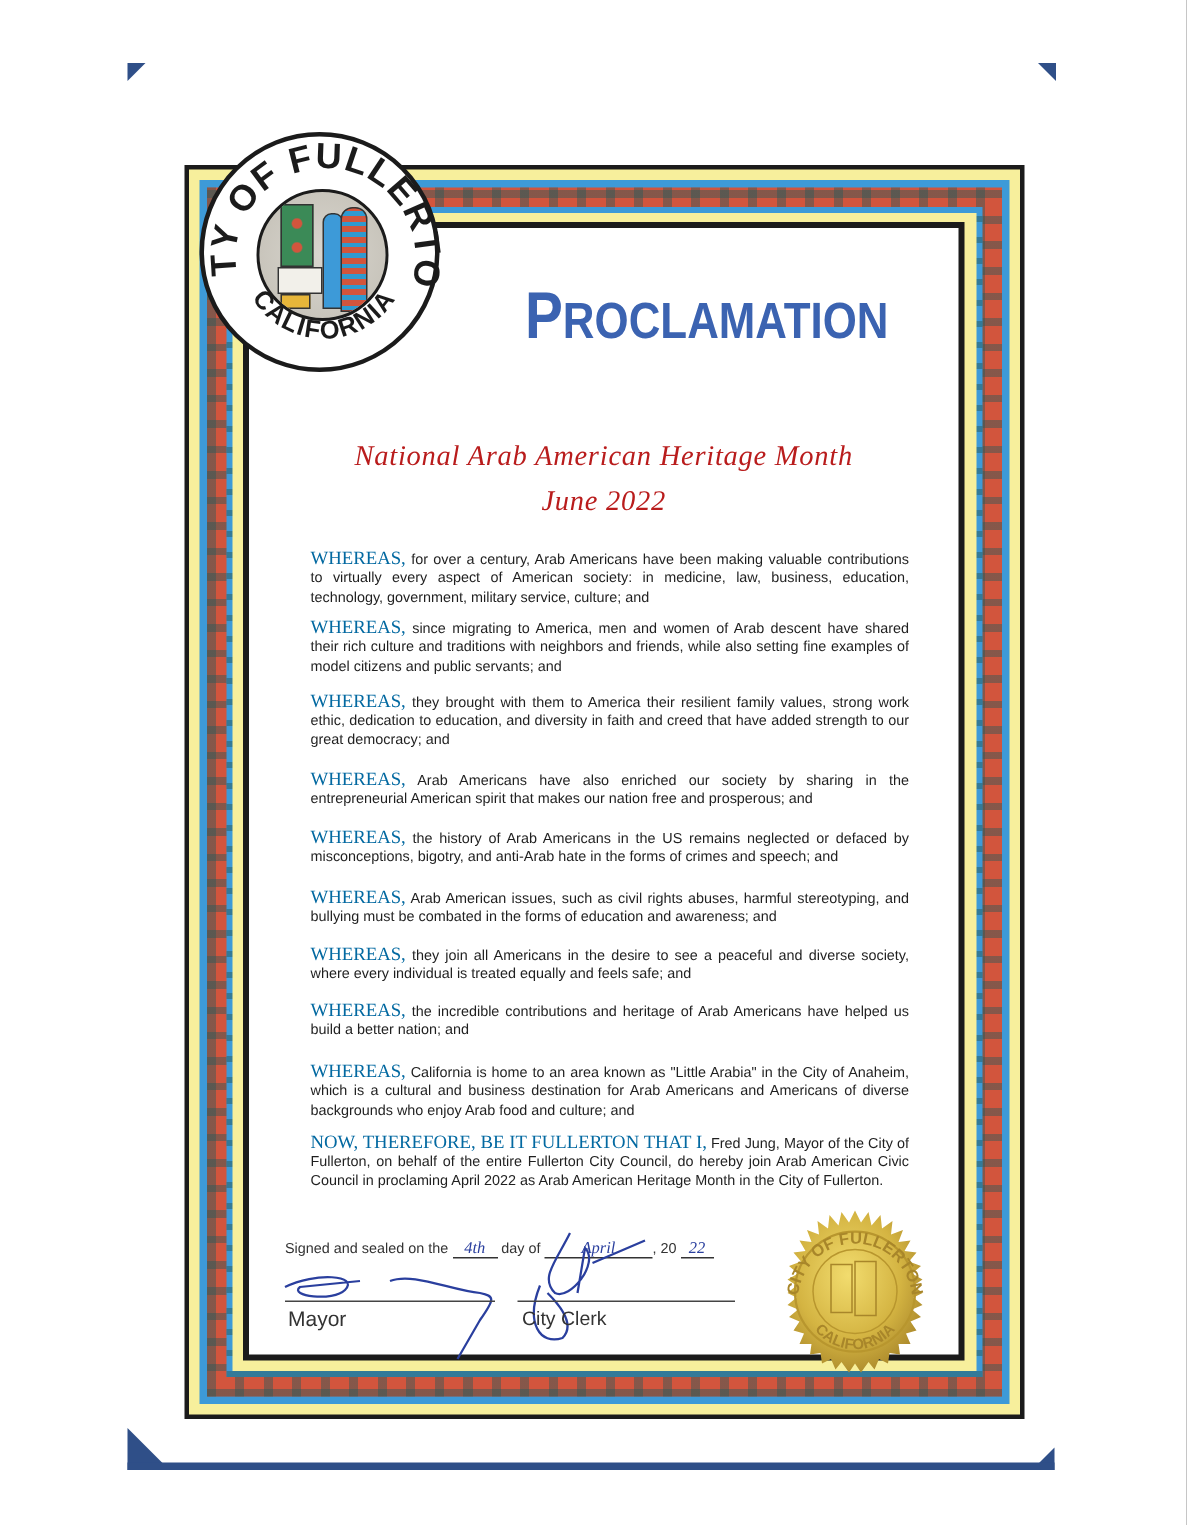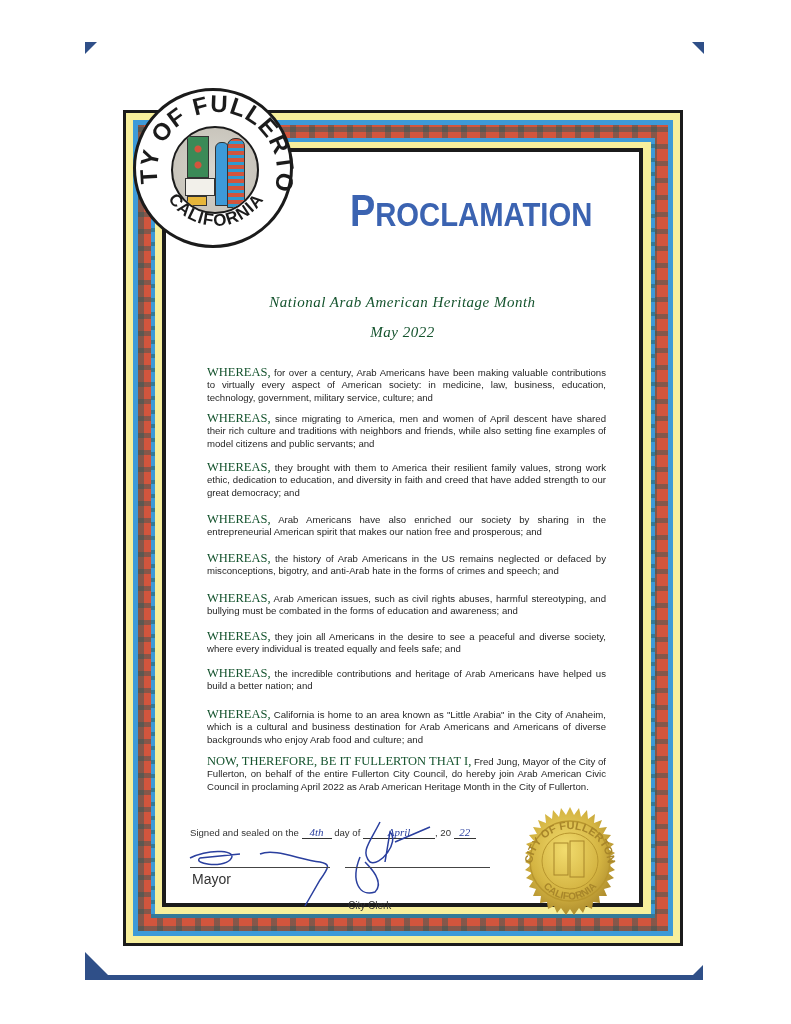--- a/index.html
+++ b/index.html
@@ -41,34 +41,34 @@
   .mosaic-base { position:absolute; left:14px; top:68px; width:18px; height:8px; background:#e7b63a; border:1px solid #333; }
   .mosaic-fig1 { position:absolute; left:42px; top:14px; width:12px; height:62px; background:#3d9ad8; border:1px solid #333; border-radius:6px 6px 0 0; }
   .mosaic-fig2 { position:absolute; left:54px; top:10px; width:16px; height:68px; background:#d2553d; border:1px solid #333; border-radius:8px 8px 0 0;
           background-image: repeating-linear-gradient(0deg, #2f9ad0 0 3px, transparent 3px 7px); }
 
   .title { position:absolute; left:350px; top:186px; width:260px; color:#3b63b1; font-family:"Liberation Sans", sans-serif;
            font-weight:bold; font-size:34px; letter-spacing:0px; transform:scaleX(0.86); transform-origin:left top; white-space:nowrap; }
   .title .big { font-size:44px; }
 
   .subtitle { position:absolute; left:166px; width:473px; text-align:center; font-family:"Liberation Serif", serif; font-style:italic;
-              color:#14532d; font-size:15px; letter-spacing:0.5px; }
+              color:#b91c1c; font-size:19px; letter-spacing:0.5px; }
   .sub1 { top:294px; }
   .sub2 { top:324px; }
 
   .body { position:absolute; left:207px; top:366px; width:399px; }
   .para { font-family:"Liberation Sans", sans-serif; font-size:9.6px; line-height:12.3px; color:#1f1f1f; text-align:justify; margin:0; position:absolute; left:0; width:399px; }
-  .para .lead { font-family:"Liberation Serif", serif; font-size:12.5px; color:#14532d; }
+  .para .lead { font-family:"Liberation Serif", serif; font-size:12.5px; color:#0369a1; }
 
   .sign-line { position:absolute; left:190px; top:826px; font-family:"Liberation Sans", sans-serif; font-size:9.6px; color:#333; white-space:nowrap; }
   .fill { display:inline-block; border-bottom:1px solid #333; text-align:center; font-family:"Liberation Serif", serif; font-style:italic; color:#2a3f9e; font-size:11px; }
   .mayor-line { position:absolute; left:190px; top:867px; width:140px; border-top:1px solid #444; }
   .clerk-line { position:absolute; left:345px; top:867px; width:145px; border-top:1px solid #444; }
   .mayor-label { position:absolute; left:192px; top:871px; font-size:14px; color:#333; }
-  .clerk-label { position:absolute; left:348px; top:900px; font-size:10px; color:#333; }
+  .clerk-label { position:absolute; left:348px; top:871px; font-size:13px; color:#333; }
   .sig { position:absolute; }
 
   .gold-seal { position:absolute; left:510px; top:805px; width:120px; height:120px; }
 </style>
 </head>
 <body>
 
 <div class="folder-corner corner-tl"></div>
 <div class="folder-corner corner-tr"></div>
 <div class="folder-corner corner-bl"></div>
@@ -102,25 +102,25 @@
     <div class="mosaic-book"></div>
     <div class="mosaic-base"></div>
     <div class="mosaic-fig1"></div>
     <div class="mosaic-fig2"></div>
   </div>
 </div>
 
 <div class="title"><span class="big">P</span><span>ROCLAMATION</span></div>
 
 <div class="subtitle sub1">National Arab American Heritage Month</div>
-<div class="subtitle sub2">May 2022</div>
+<div class="subtitle sub2">June 2022</div>
 
 <div class="body">
   <p class="para" style="top:0px"><span class="lead">WHEREAS,</span><span> for over a century, Arab Americans have been making valuable contributions to virtually every aspect of American society: in medicine, law, business, education, technology, government, military service, culture; and</span></p>
-  <p class="para" style="top:46px"><span class="lead">WHEREAS,</span><span> since migrating to America, men and women of April descent have shared their rich culture and traditions with neighbors and friends, while also setting fine examples of model citizens and public servants; and</span></p>
+  <p class="para" style="top:46px"><span class="lead">WHEREAS,</span><span> since migrating to America, men and women of Arab descent have shared their rich culture and traditions with neighbors and friends, while also setting fine examples of model citizens and public servants; and</span></p>
   <p class="para" style="top:95px"><span class="lead">WHEREAS,</span><span> they brought with them to America their resilient family values, strong work ethic, dedication to education, and diversity in faith and creed that have added strength to our great democracy; and</span></p>
   <p class="para" style="top:147px"><span class="lead">WHEREAS,</span><span> Arab Americans have also enriched our society by sharing in the entrepreneurial American spirit that makes our nation free and prosperous; and</span></p>
   <p class="para" style="top:186px"><span class="lead">WHEREAS,</span><span> the history of Arab Americans in the US remains neglected or defaced by misconceptions, bigotry, and anti-Arab hate in the forms of crimes and speech; and</span></p>
   <p class="para" style="top:226px"><span class="lead">WHEREAS,</span><span> Arab American issues, such as civil rights abuses, harmful stereotyping, and bullying must be combated in the forms of education and awareness; and</span></p>
   <p class="para" style="top:264px"><span class="lead">WHEREAS,</span><span> they join all Americans in the desire to see a peaceful and diverse society, where every individual is treated equally and feels safe; and</span></p>
   <p class="para" style="top:301px"><span class="lead">WHEREAS,</span><span> the incredible contributions and heritage of Arab Americans have helped us build a better nation; and</span></p>
   <p class="para" style="top:342px"><span class="lead">WHEREAS,</span><span> California is home to an area known as "Little Arabia" in the City of Anaheim, which is a cultural and business destination for Arab Americans and Americans of diverse backgrounds who enjoy Arab food and culture; and</span></p>
   <p class="para" style="top:389px"><span class="lead">NOW, THEREFORE, BE IT FULLERTON THAT I,</span><span> Fred Jung, Mayor of the City of Fullerton, on behalf of the entire Fullerton City Council, do hereby join Arab American Civic Council in proclaming April 2022 as Arab American Heritage Month in the City of Fullerton.</span></p>
 </div>
 

